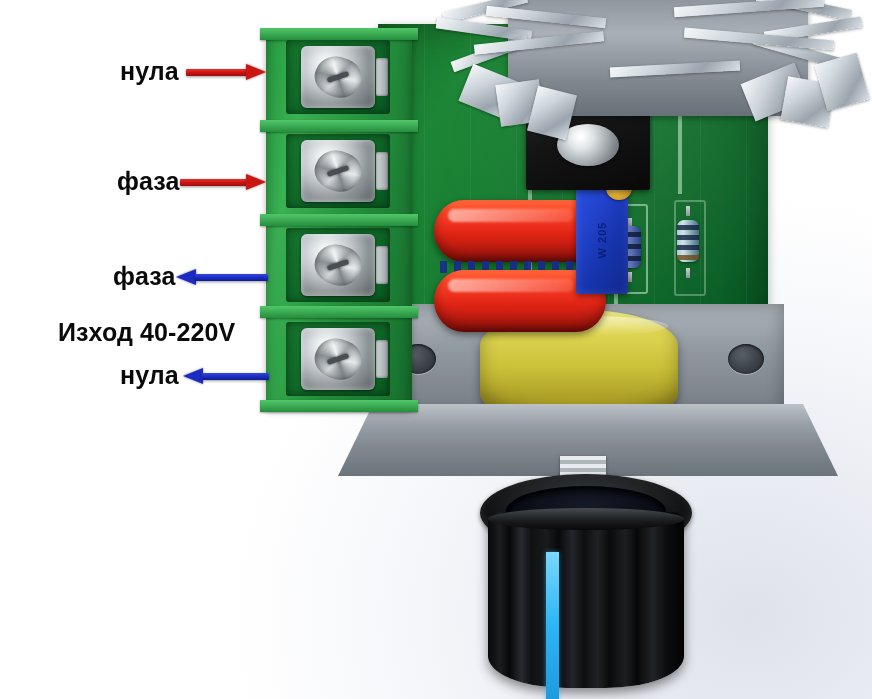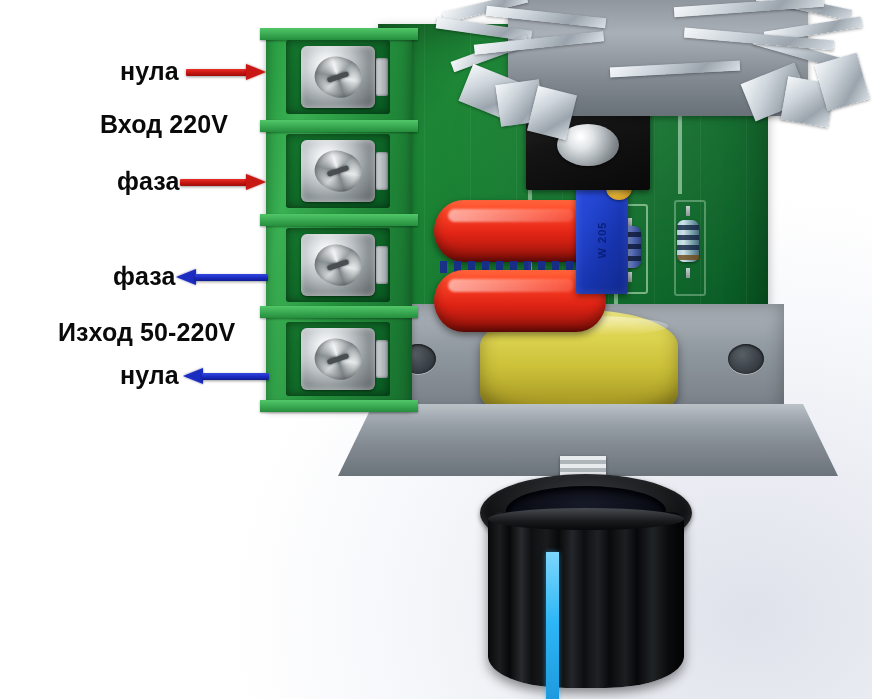--- a/index.html
+++ b/index.html
@@ -404,35 +404,34 @@
     </div>
 
   </div>
 
   <div class="ann-label" style="left:120px;top:57px;font-size:25px;">нула</div>
   <div class="arrow red" style="left:186px;top:66px;width:82px;">
     <div class="shaft" style="left:0;width:62px;"></div>
     <div class="head" style="left:60px;"></div>
   </div>
 
-  <div class="ann-label" style="left:100px;top:110px;font-size:25px;">Вход 220V</div>
 
   <div class="ann-label" style="left:117px;top:167px;font-size:25px;">фаза</div>
   <div class="arrow red" style="left:180px;top:176px;width:88px;">
     <div class="shaft" style="left:0;width:68px;"></div>
     <div class="head" style="left:66px;"></div>
   </div>
 
   <div class="ann-label" style="left:113px;top:262px;font-size:25px;">фаза</div>
   <div class="arrow blue" style="left:176px;top:271px;width:92px;">
     <div class="head" style="left:0;"></div>
     <div class="shaft" style="left:19px;width:73px;"></div>
   </div>
 
-  <div class="ann-label" style="left:58px;top:318px;font-size:25px;">Изход 50-220V</div>
+  <div class="ann-label" style="left:58px;top:318px;font-size:25px;">Изход 40-220V</div>
 
   <div class="ann-label" style="left:120px;top:361px;font-size:25px;">нула</div>
   <div class="arrow blue" style="left:183px;top:370px;width:86px;">
     <div class="head" style="left:0;"></div>
     <div class="shaft" style="left:19px;width:67px;"></div>
   </div>
 
 </div>
 
 </body></html>

